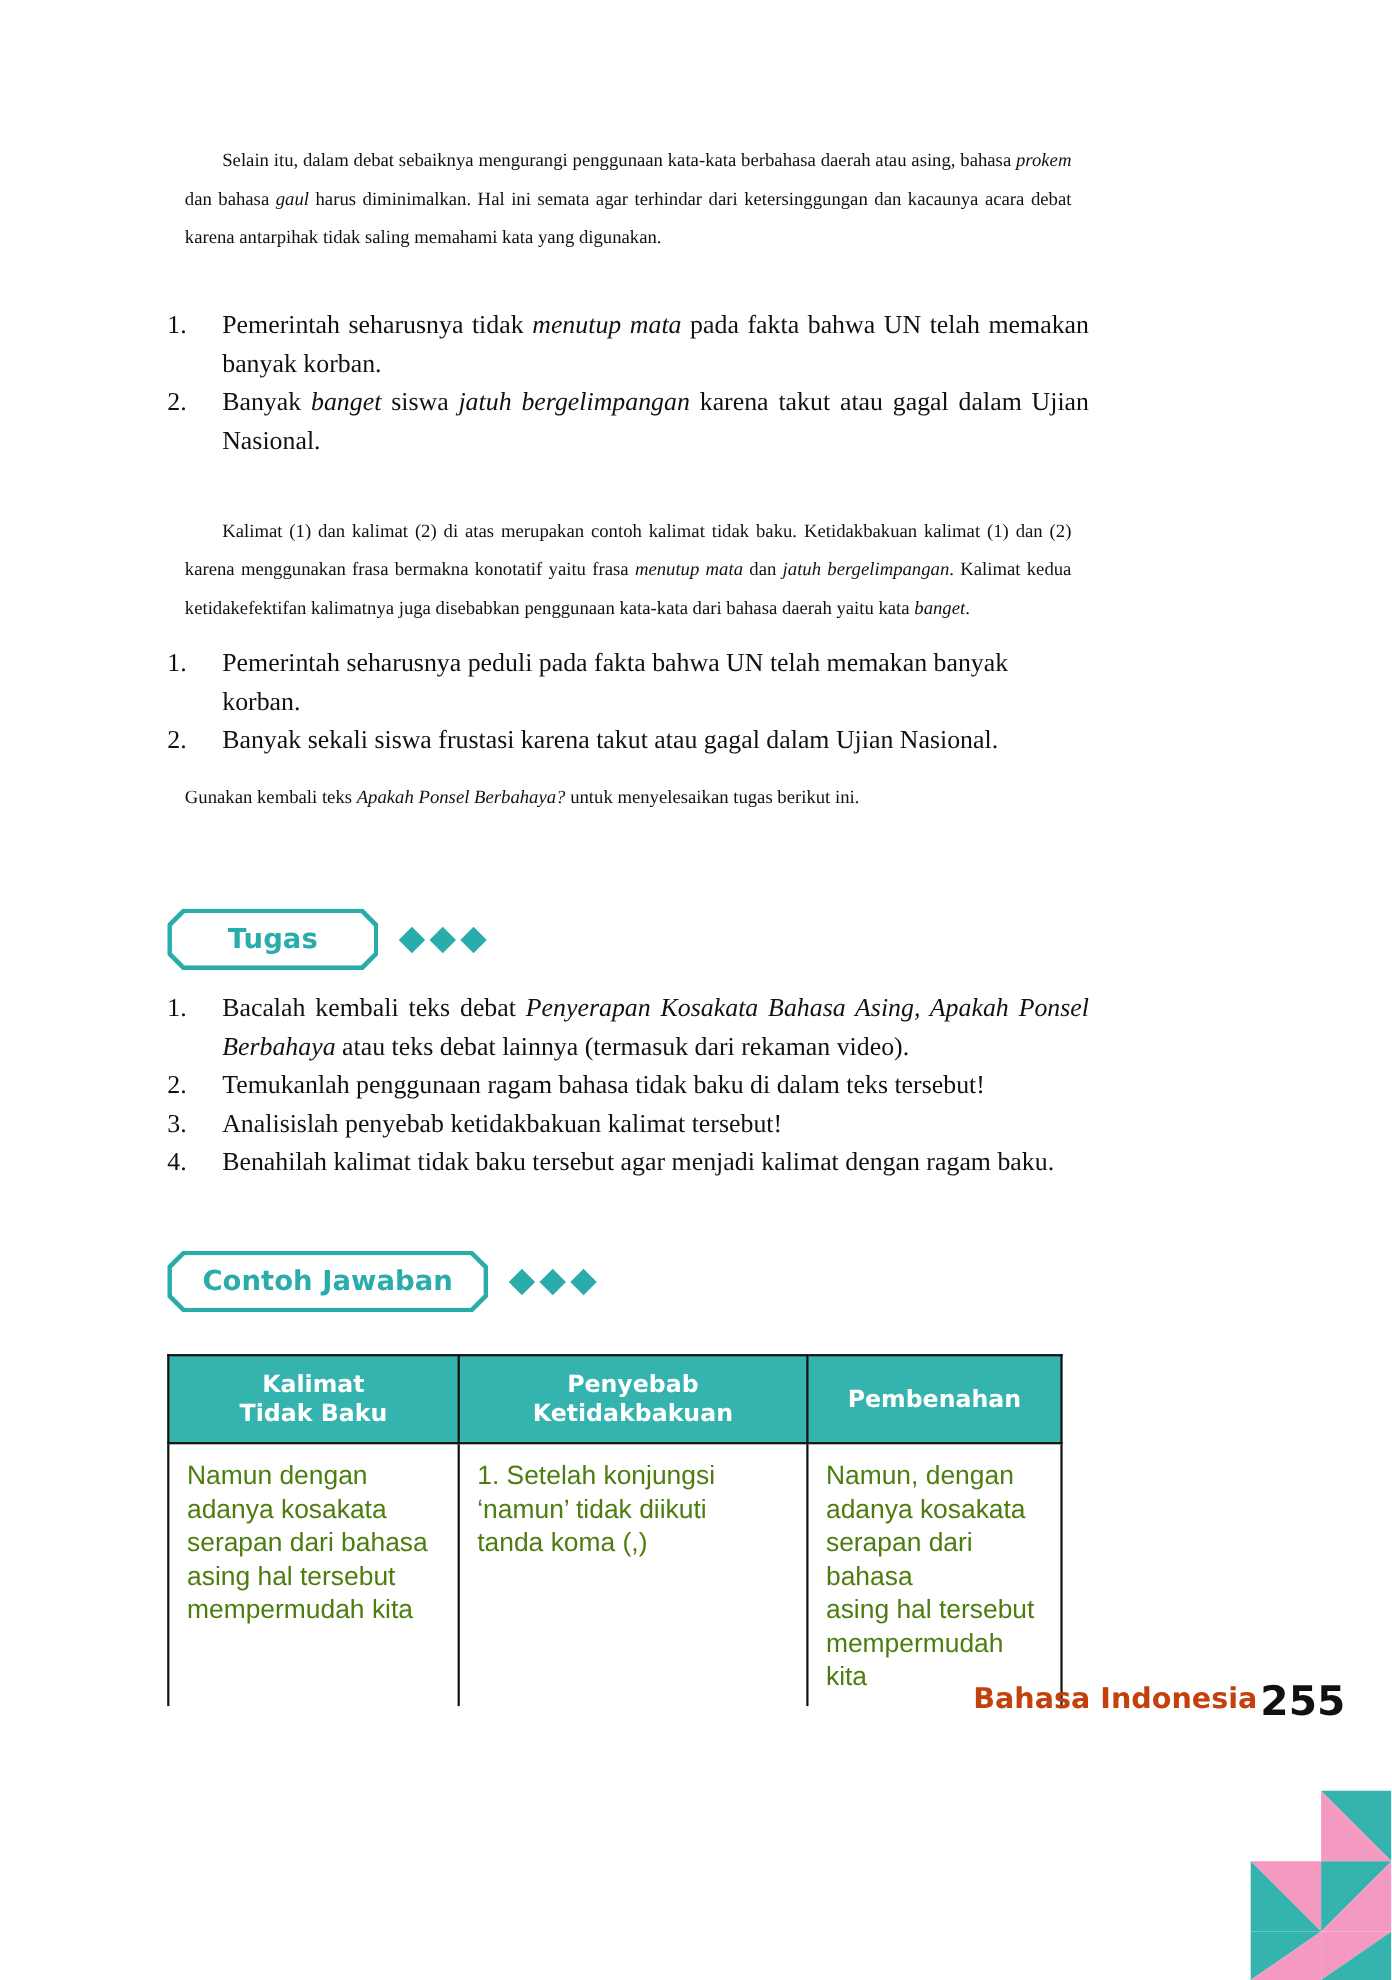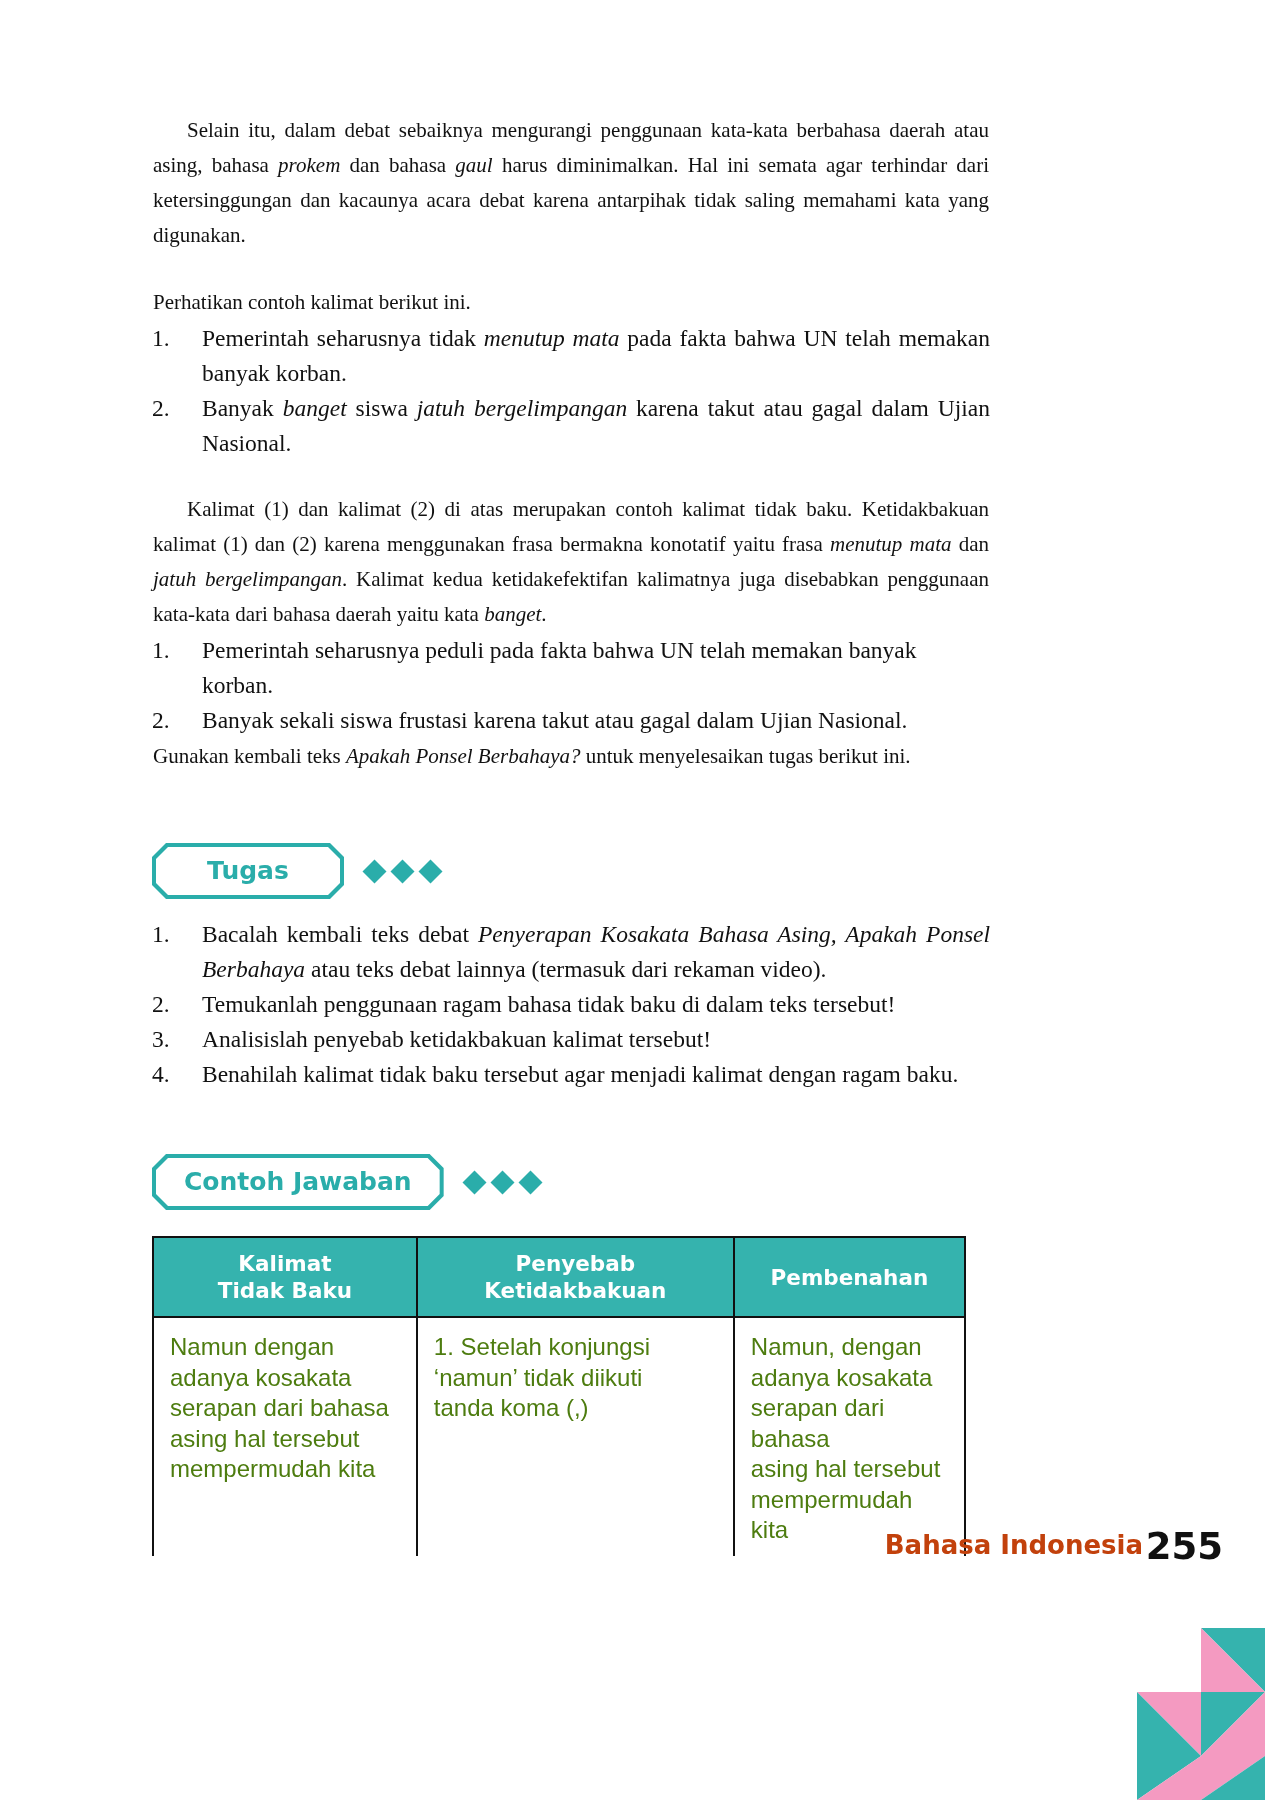--- a/index.html
+++ b/index.html
@@ -22,24 +22,24 @@
 
   .content {
     position: absolute;
     left: 152px;
     top: 112px;
     width: 838px;
   }
 
   
   p.body {
-    font-size: 21px;
+    font-size: 17px;
     line-height: 35px;
     text-align: justify;
-    margin: 1px;
+    margin: 16px;
     color: #111111;
     -webkit-font-smoothing: antialiased;
   }
   p.indent { text-indent: 34px; }
   .spacer-md { height: 30px; }
 
   em { font-style: italic; }
 
   
   ol.numlist {
@@ -108,21 +108,21 @@
     width: 17px;
     height: 17px;
     background: #2aadaa;
     transform: rotate(45deg);
   }
 
   
   table.answer-table {
     border-collapse: collapse;
     width: 814px;
-    margin-top: 0;
+    margin-top: 12px;
     table-layout: fixed;
   }
   table.answer-table th {
     background: #35b3ae;
     color: #ffffff;
     font-family: "DejaVu Sans", "Liberation Sans", sans-serif;
     font-weight: bold;
     font-size: 21.5px;
     line-height: 27px;
     border: 2px solid #111111;
@@ -181,21 +181,20 @@
 <body>
 
 <div class="page">
 
   <div class="content">
 
     <p class="body indent"><span>Selain itu, dalam debat sebaiknya mengurangi penggunaan kata-kata berbahasa daerah atau asing, bahasa </span><em>prokem</em><span> dan bahasa </span><em>gaul</em><span> harus diminimalkan. Hal ini semata agar terhindar dari ketersinggungan dan kacaunya acara debat karena antarpihak tidak saling memahami kata yang digunakan.</span></p>
 
     <div class="spacer-md"></div>
 
-    <p class="body">Perhatikan contoh kalimat berikut ini.</p>
 
     <ol class="numlist">
       <li>
         <span class="num">1.</span><span>Pemerintah seharusnya tidak </span><em>menutup mata</em><span> pada fakta bahwa UN telah memakan banyak korban.</span>
       </li>
       <li>
         <span class="num">2.</span><span>Banyak </span><em>banget</em><span> siswa </span><em>jatuh bergelimpangan</em><span> karena takut atau gagal dalam Ujian Nasional.</span>
       </li>
     </ol>
 

